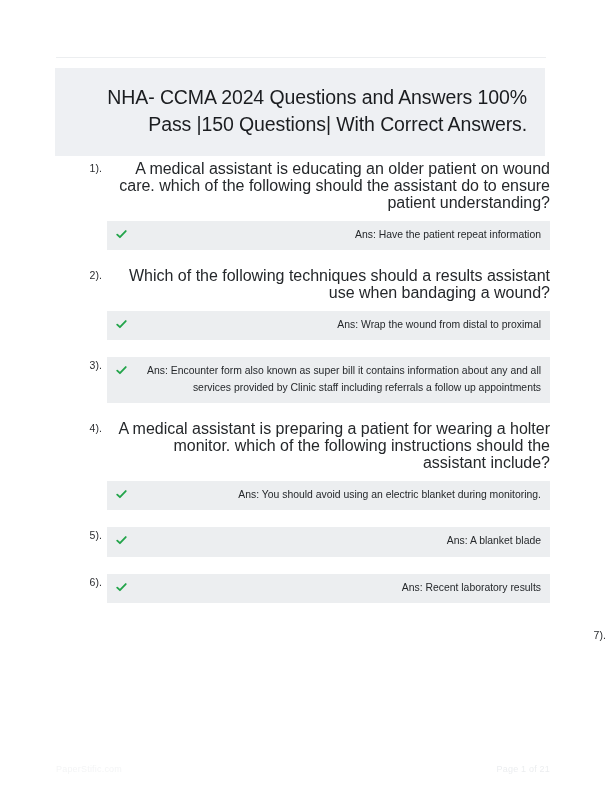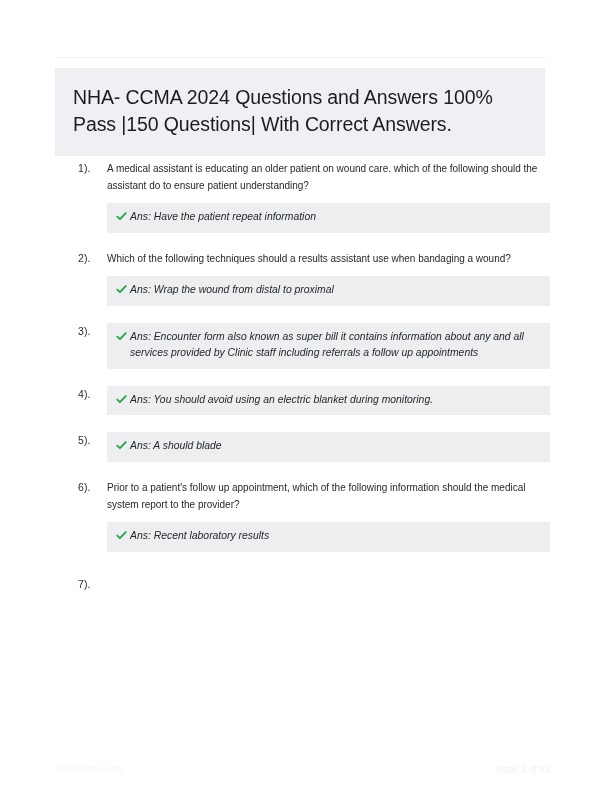--- a/index.html
+++ b/index.html
@@ -12,20 +12,21 @@
     font-family: "Liberation Sans", sans-serif;
     -webkit-font-smoothing: antialiased;
   }
   .page {
     position: relative;
     width: 606px;
     height: 800px;
     background: #ffffff;
     overflow: hidden;
     box-sizing: border-box;
+    text-align: right;
   }
 
   
   .top-rule {
     position: absolute;
     left: 56px;
     top: 57px;
     width: 490px;
     height: 1px;
     background: #eceef0;
@@ -69,33 +70,32 @@
     left: 78px;
     top: 0;
     width: 24px;
     font-size: 10.5px;
     color: #2a2c2f;
     line-height: 17px;
     letter-spacing: 0.1px;
   }
   .qtext {
     margin-left: 29px;
-    font-size: 10px;
+    font-size: 16px;
     line-height: 17.2px;
     color: #25282b;
     letter-spacing: -0.01px;
   }
 
   .ansbox {
     margin-left: 29px;
     margin-top: 9px;
     background: #eceef0;
     padding: 6px 9px 7px 9px;
     box-sizing: border-box;
-    font-style: italic;
   }
   .ansline {
     position: relative;
     padding-left: 14px;
     font-size: 10.4px;
     line-height: 16.5px;
     color: #25282b;
   }
   .check-icon {
     position: absolute;
@@ -172,37 +172,37 @@
       <div class="qitem">
         <div class="qnum">3).</div>
         <div class="ansbox">
           <div class="ansline"><svg class="check-icon" viewBox="0 0 14 14" xmlns="http://www.w3.org/2000/svg">
               <path d="M1.6 7.2 L5.0 10.4 L12.4 2.6" fill="none" stroke="#22a44a" stroke-width="2.3" stroke-linecap="round" stroke-linejoin="round"></path>
             </svg><span>Ans: Encounter form also known as super bill it contains information about any and all services provided by Clinic staff including referrals a follow up appointments</span></div>
         </div>
       </div>
       <div class="qitem">
         <div class="qnum">4).</div>
+        <div class="qtext">A medical assistant is preparing a patient for wearing a holter monitor. which of the following instructions should the assistant include?</div>
         <div class="ansbox">
           <div class="ansline"><svg class="check-icon" viewBox="0 0 14 14" xmlns="http://www.w3.org/2000/svg">
               <path d="M1.6 7.2 L5.0 10.4 L12.4 2.6" fill="none" stroke="#22a44a" stroke-width="2.3" stroke-linecap="round" stroke-linejoin="round"></path>
             </svg><span>Ans: You should avoid using an electric blanket during monitoring.</span></div>
         </div>
       </div>
       <div class="qitem">
         <div class="qnum">5).</div>
         <div class="ansbox">
           <div class="ansline"><svg class="check-icon" viewBox="0 0 14 14" xmlns="http://www.w3.org/2000/svg">
               <path d="M1.6 7.2 L5.0 10.4 L12.4 2.6" fill="none" stroke="#22a44a" stroke-width="2.3" stroke-linecap="round" stroke-linejoin="round"></path>
-            </svg><span>Ans: A should blade</span></div>
+            </svg><span>Ans: A blanket blade</span></div>
         </div>
       </div>
       <div class="qitem">
         <div class="qnum">6).</div>
-        <div class="qtext">Prior to a patient's follow up appointment, which of the following information should the medical system report to the provider?</div>
         <div class="ansbox">
           <div class="ansline"><svg class="check-icon" viewBox="0 0 14 14" xmlns="http://www.w3.org/2000/svg">
               <path d="M1.6 7.2 L5.0 10.4 L12.4 2.6" fill="none" stroke="#22a44a" stroke-width="2.3" stroke-linecap="round" stroke-linejoin="round"></path>
             </svg><span>Ans: Recent laboratory results</span></div>
         </div>
       </div>
       <div class="qstub"><div class="qnum">7).</div></div>
     </div>
 
   <div class="footer">

